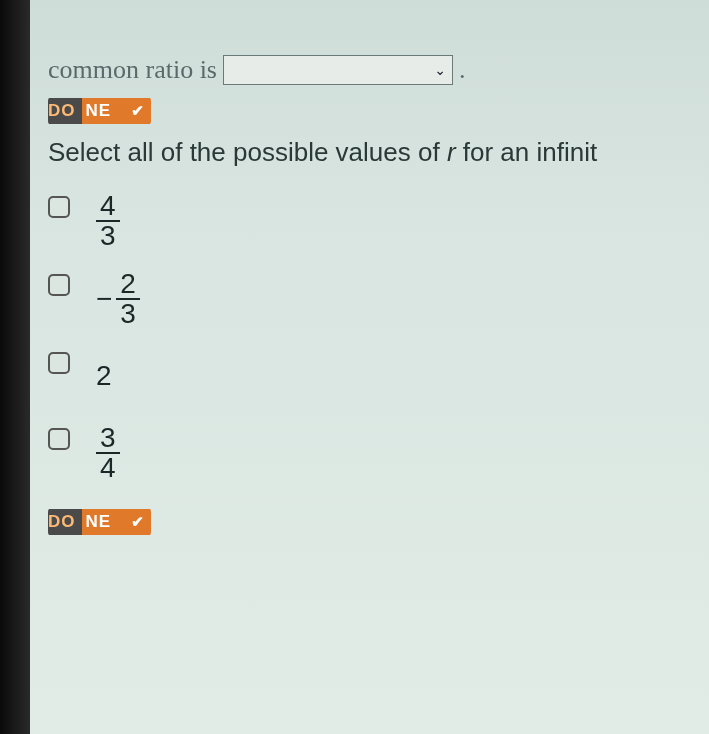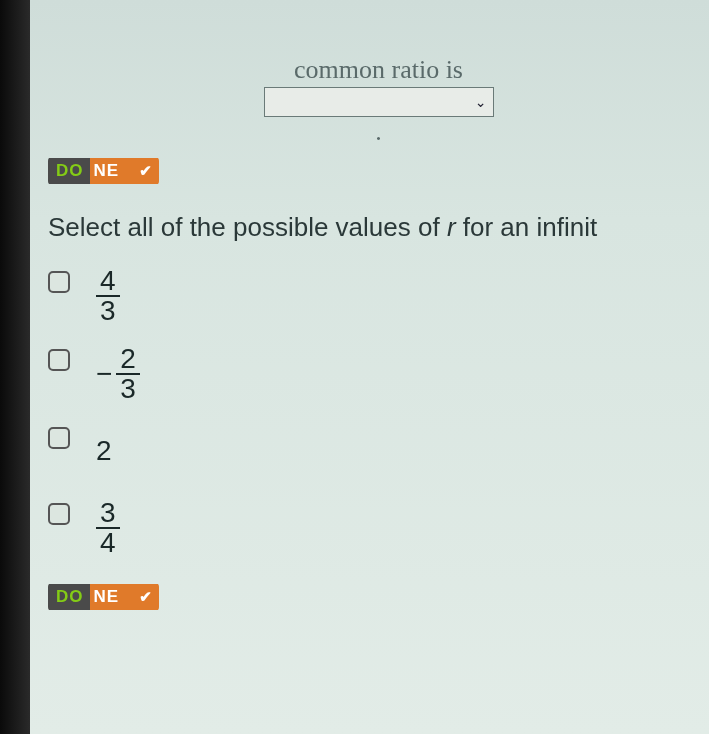--- a/index.html
+++ b/index.html
@@ -40,22 +40,22 @@
   }
   .line1, .line2 {
     font-size: 26px;
     color: #5a6a6a;
     font-family: Georgia, 'Times New Roman', serif;
     line-height: 1.35;
   }
   .line2-row {
     display: flex;
     align-items: center;
+    gap: 6px;
     margin-top: 2px;
-    flex-direction: column;
   }
   .dropdown {
     width: 230px;
     height: 30px;
     background: #e8ece8;
     border: 1px solid #6a7a78;
     display: flex;
     align-items: center;
     justify-content: flex-end;
     padding-right: 6px;
@@ -75,37 +75,37 @@
     margin-top: 10px;
     height: 28px;
     border-radius: 4px;
     overflow: hidden;
     font-weight: bold;
     font-size: 17px;
     letter-spacing: 1px;
   }
   .done-dark {
     background: #4a4a4a;
-    color: #84cc16;
-    padding: 3px 6px 3px 8px;
+    color: #fdba74;
+    padding: 3px 6px 3px 0;
     text-align: center;
   }
   .done-orange {
     background: #e07a2a;
     color: #fff;
     padding: 3px 6px 3px 4px;
     display: flex;
     align-items: center;
     gap: 20px;
   }
   .check {
     font-size: 15px;
   }
   .q2-text {
-    margin-top: 26px;
+    margin-top: 11px;
     font-size: 26px;
     color: #2a3838;
     font-family: Arial, sans-serif;
     line-height: 1.3;
   }
   .italic-r { font-style: italic; }
   .options {
     margin-top: 22px;
   }
   .option-row {

